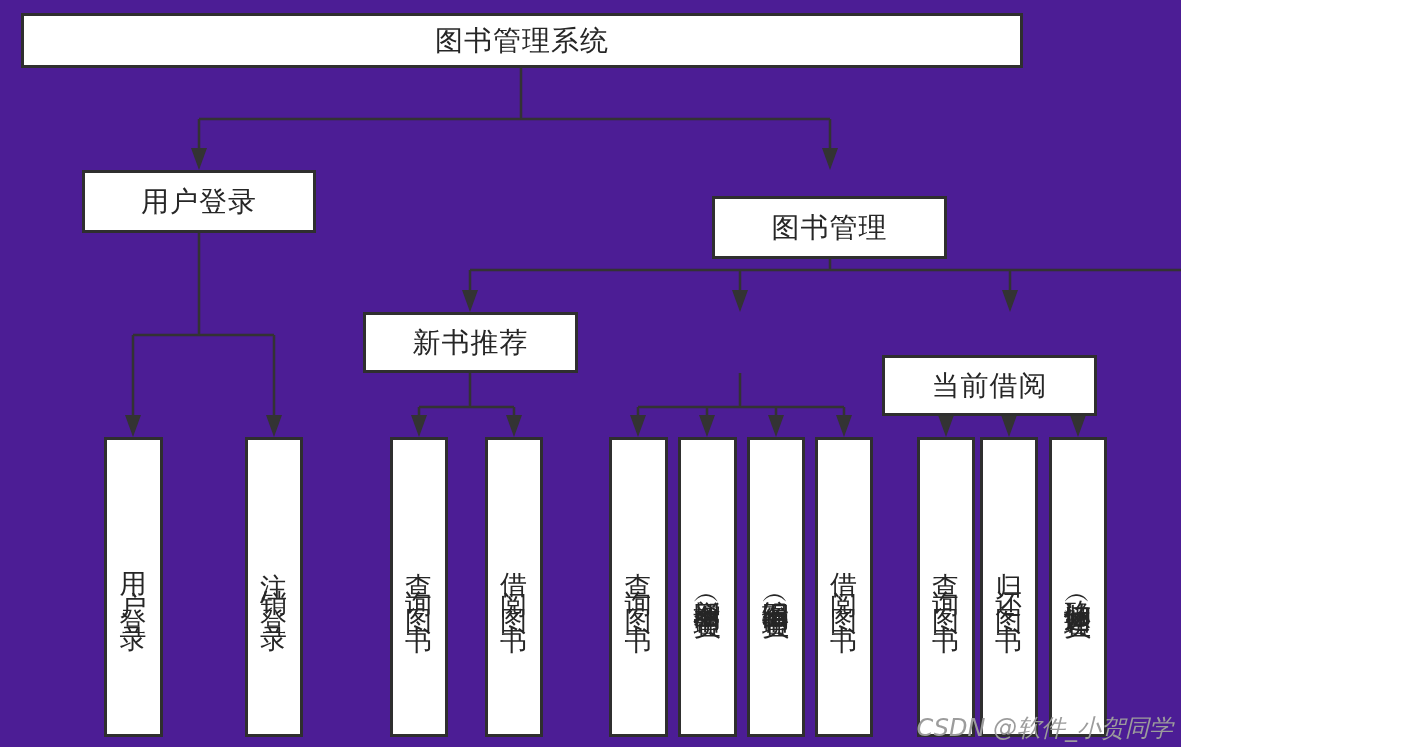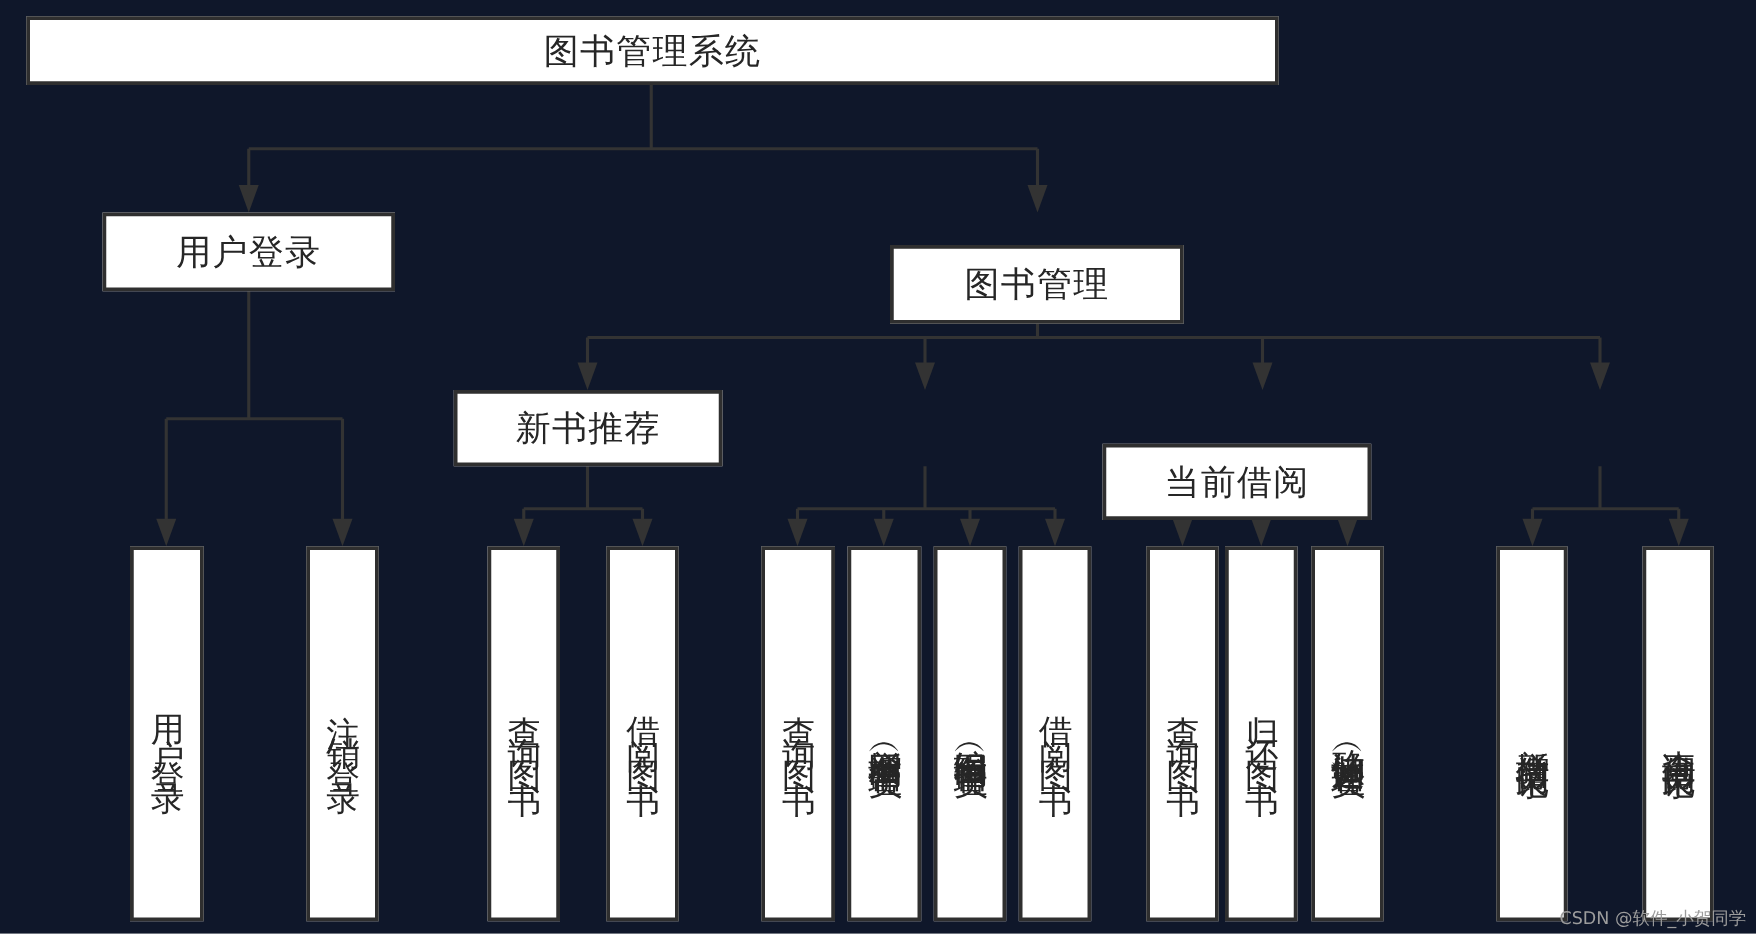--- a/index.html
+++ b/index.html
@@ -1,32 +1,32 @@
 <!DOCTYPE html>
 <html><head>
 <meta charset="utf-8">
 <style>
   html,body{margin:0;padding:0;background:#ffffff;}
   .stage{
-    position:relative;width:1405px;height:747px;background:#0f172a;
+    position:relative;width:1181px;height:747px;background:#4c1d95;
     font-family:"DejaVu Sans","Liberation Sans",sans-serif;overflow:hidden;
   }
   .connectors{position:absolute;left:0;top:0;z-index:1;}
   .node{
     position:absolute;box-sizing:border-box;border:3px solid #2f2f2f;background:#ffffff;
     display:flex;align-items:center;justify-content:center;color:#262626;z-index:2;
   }
   .h-label{font-size:28px;letter-spacing:1px;white-space:nowrap;}
   .v-label{
     writing-mode:vertical-rl;text-orientation:mixed;
     font-size:27px;line-height:1;white-space:nowrap;
   }
   .watermark{
     position:absolute;right:8px;bottom:3px;z-index:3;
-    font-size:14px;color:#9c9c9c;white-space:nowrap;
+    font-size:24px;color:#9c9c9c;white-space:nowrap;font-style:italic;
   }
 </style>
 </head>
 <body>
 
 <div class="stage">
 
   <svg class="connectors" width="1405" height="747" viewBox="0 0 1405 747">
     <g fill="none" stroke="#333333" stroke-width="2.5">
       <path d="M521 68 V119 M199 119 H830 M199 119 V162 M830 119 V162"></path>

